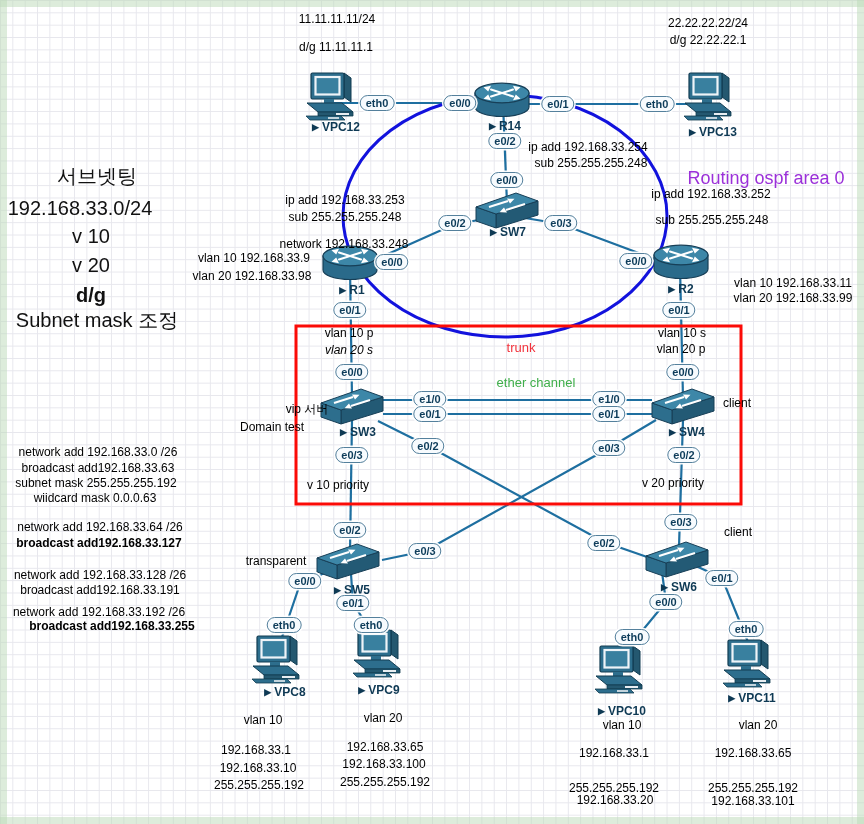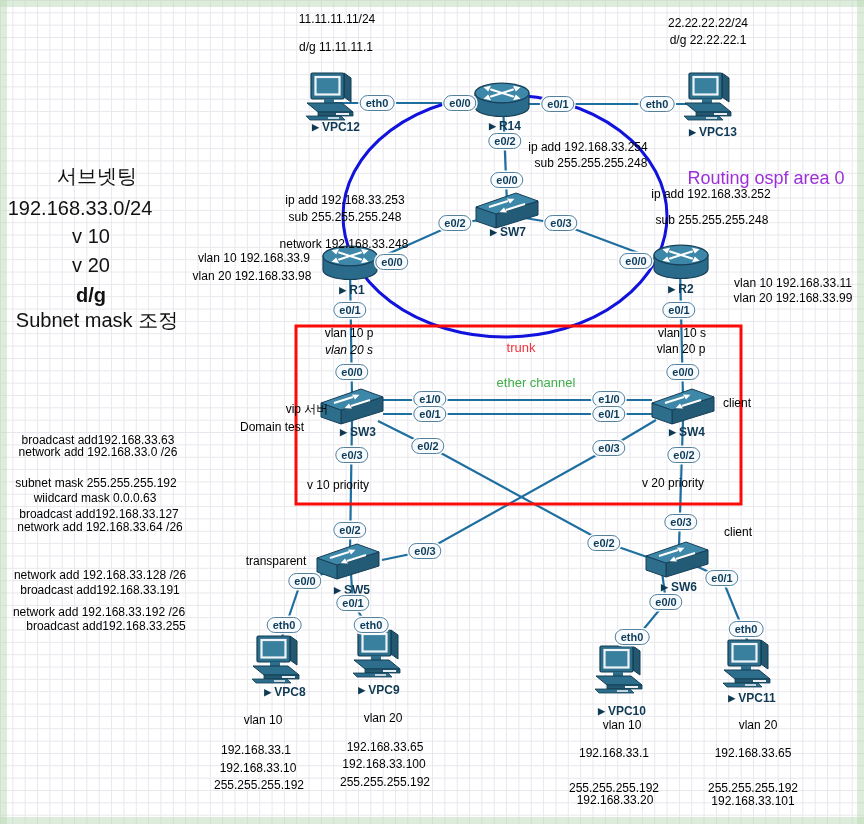--- a/index.html
+++ b/index.html
@@ -253,29 +253,29 @@
       <div class="note" style="left: 673px; top: 483px;">v 20 priority</div>
       <div class="note" style="left: 276px; top: 561px;">transparent</div>
       <div class="note" style="left: 738px; top: 532px;">client</div>
       <div class="note big" style="left: 97px; top: 176px;">서브넷팅</div>
       <div class="note big" style="left: 80px; top: 208px;">192.168.33.0/24</div>
       <div class="note big" style="left: 91px; top: 236px;">v 10</div>
       <div class="note big" style="left: 91px; top: 265px;">v 20</div>
       <div class="note big" style="left: 91px; top: 295px; font-weight: bold;">d/g</div>
       <div class="note big" style="left: 97px; top: 320px;">Subnet mask 조정</div>
       <div class="note" style="left: 98px; top: 452px;">network add 192.168.33.0 /26</div>
-      <div class="note" style="left: 98px; top: 440px;">broadcast add192.168.33.63</div>
+      <div class="note" style="left: 98px; top: 468px;">broadcast add192.168.33.63</div>
       <div class="note" style="left: 96px; top: 483px;">subnet mask 255.255.255.192</div>
       <div class="note" style="left: 95px; top: 498px;">wiidcard mask 0.0.0.63</div>
       <div class="note" style="left: 100px; top: 527px;">network add 192.168.33.64 /26</div>
-      <div class="note" style="left: 99px; top: 514px;">broadcast add192.168.33.127</div>
+      <div class="note" style="left: 99px; top: 543px; font-weight: bold;">broadcast add192.168.33.127</div>
       <div class="note" style="left: 100px; top: 575px;">network add 192.168.33.128 /26</div>
       <div class="note" style="left: 100px; top: 590px;">broadcast add192.168.33.191</div>
       <div class="note" style="left: 99px; top: 612px; text-align: center;">network add 192.168.33.192 /26</div>
-      <div class="note" style="left: 106px; top: 626px;">broadcast add192.168.33.255</div>
+      <div class="note" style="left: 112px; top: 626px; font-weight: bold;">broadcast add192.168.33.255</div>
       <div class="note" style="left: 263px; top: 720px;">vlan 10</div>
       <div class="note" style="left: 256px; top: 750px;">192.168.33.1</div>
       <div class="note" style="left: 258px; top: 768px;">192.168.33.10</div>
       <div class="note" style="left: 259px; top: 785px;">255.255.255.192</div>
       <div class="note" style="left: 383px; top: 718px;">vlan 20</div>
       <div class="note" style="left: 385px; top: 747px;">192.168.33.65</div>
       <div class="note" style="left: 384px; top: 764px;">192.168.33.100</div>
       <div class="note" style="left: 385px; top: 782px;">255.255.255.192</div>
       <div class="note" style="left: 622px; top: 725px;">vlan 10</div>
       <div class="note" style="left: 614px; top: 753px;">192.168.33.1</div>

